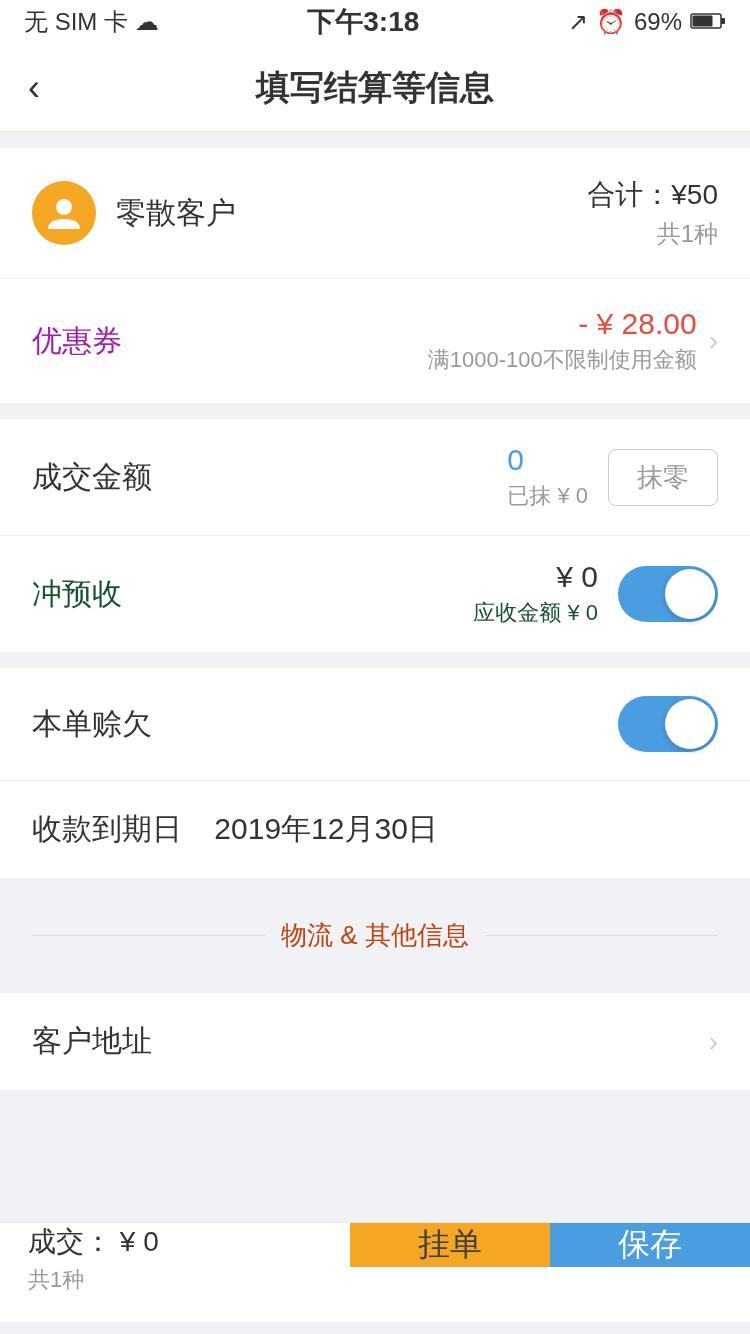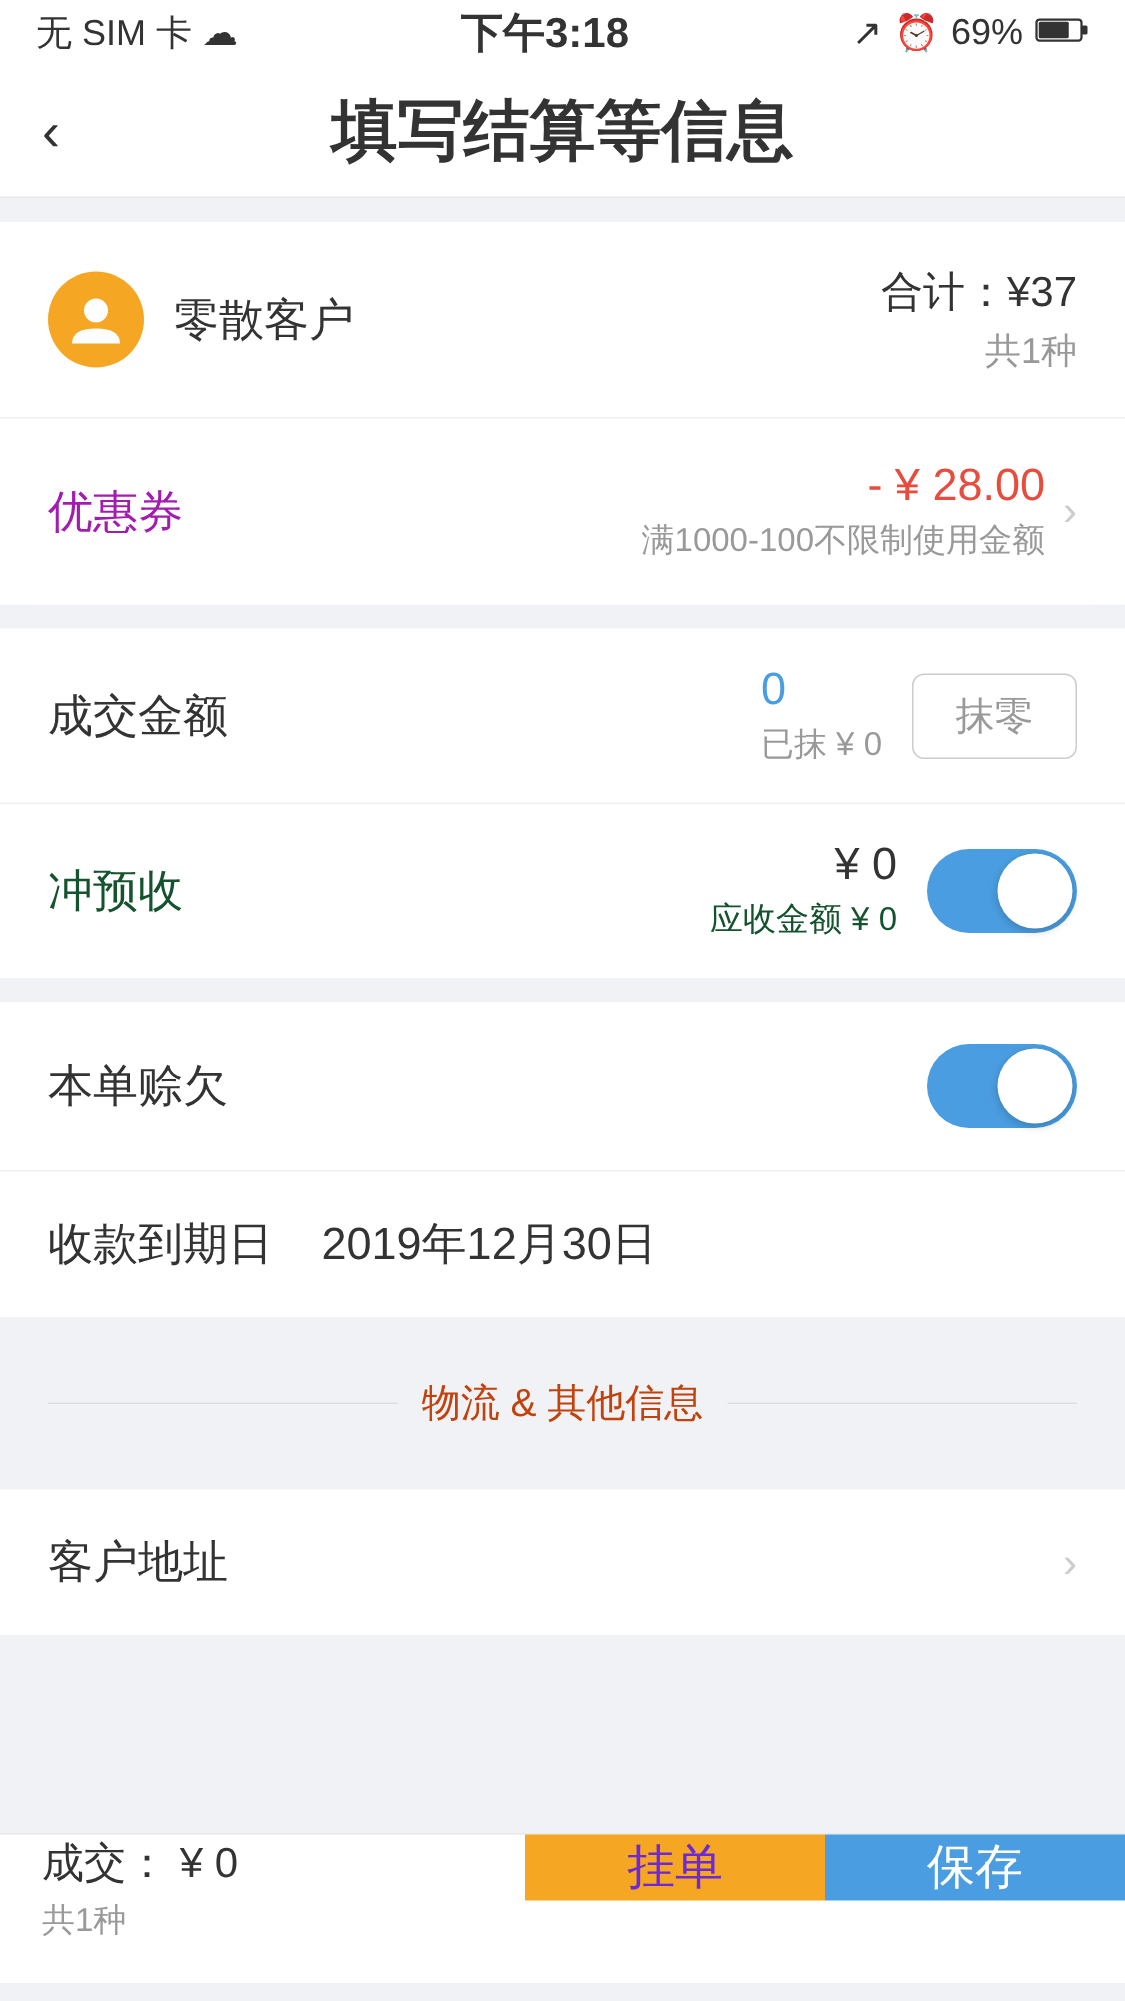--- a/index.html
+++ b/index.html
@@ -42,21 +42,21 @@
       border-bottom: 1px solid #e8e8e8;
     }
     .nav-back {
       position: absolute;
       left: 28px;
       font-size: 36px;
       color: #333;
       cursor: pointer;
     }
     .nav-title {
-      font-size: 44px;
+      font-size: 34px;
       font-weight: 600;
       color: #333;
       text-align: right;
     }
 
     
     .section {
       background: #fff;
       margin-bottom: 16px;
     }
@@ -242,21 +242,21 @@
     }
     .bottom-deal { font-size: 28px; color: #333; }
     .bottom-count { font-size: 22px; color: #999; margin-top: 4px; }
     .bottom-hang {
       width: 200px;
       background: #f5a623;
       display: flex;
       align-items: center;
       justify-content: center;
       font-size: 32px;
-      color: #6d28d9;
+      color: #404040;
       font-weight: 500;
       cursor: pointer;
     }
     .bottom-save {
       width: 200px;
       background: #4a9de0;
       display: flex;
       align-items: center;
       justify-content: center;
       font-size: 32px;
@@ -304,21 +304,21 @@
       <div class="customer-left">
         <div class="customer-avatar">
           <svg width="40" height="40" viewBox="0 0 40 40">
             <circle cx="20" cy="14" r="8" fill="#fff"></circle>
             <path d="M4 36 Q4 26 20 26 Q36 26 36 36" fill="#fff"></path>
           </svg>
         </div>
         <span class="customer-name">零散客户</span>
       </div>
       <div class="customer-right">
-        <div class="customer-total">合计：¥37</div>
+        <div class="customer-total">合计：¥50</div>
         <div class="customer-count">共1种</div>
       </div>
     </div>
 
     <div class="coupon-row">
       <span class="coupon-label">优惠券</span>
       <div class="coupon-right">
         <div class="coupon-right-info">
           <div class="coupon-discount">- ¥ 28.00</div>
           <div class="coupon-desc">满1000-100不限制使用金额</div>

